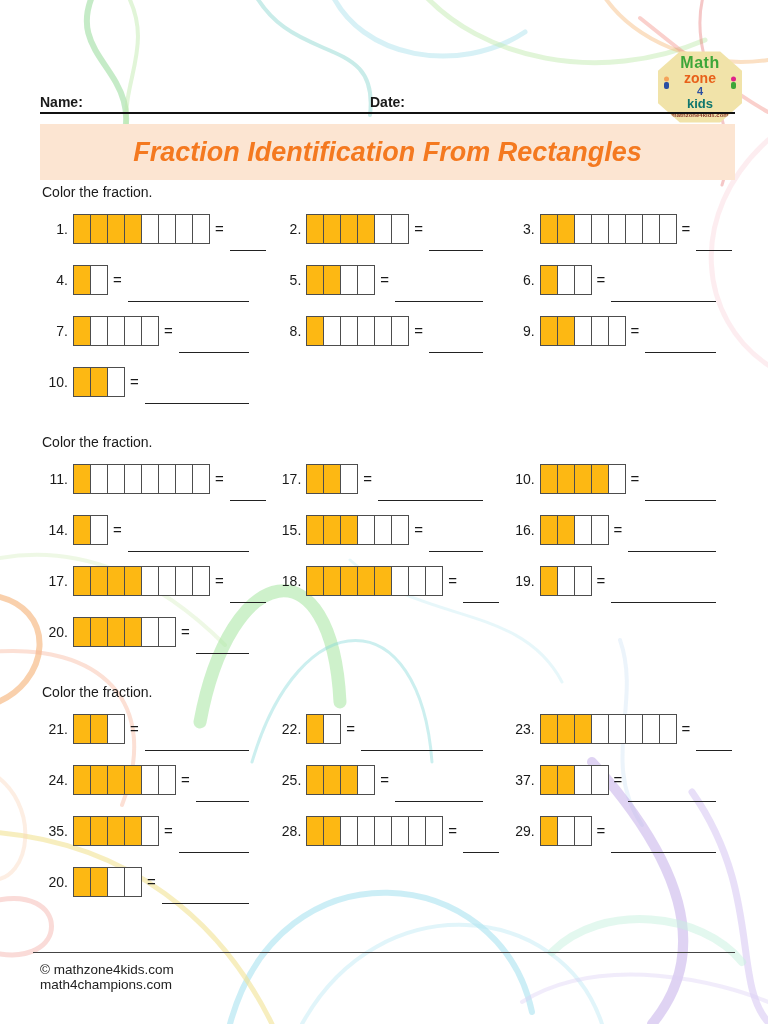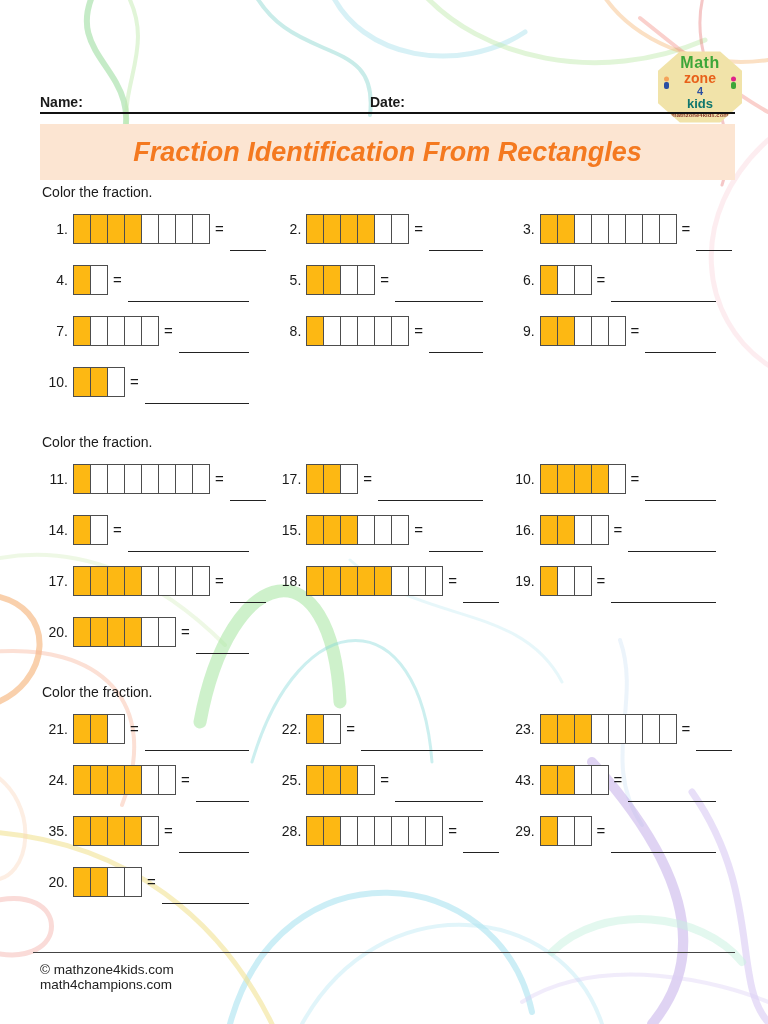--- a/index.html
+++ b/index.html
@@ -429,21 +429,21 @@
             <div class="frac-rect">
               <span class="cell shaded"></span>
               <span class="cell shaded"></span>
               <span class="cell shaded"></span>
               <span class="cell"></span>
             </div>
             <span class="eq">=</span>
             <span class="answer-blank"></span>
           </div>
           <div class="problem">
-            <span class="pnum">43.</span>
+            <span class="pnum">37.</span>
             <div class="frac-rect">
               <span class="cell shaded"></span>
               <span class="cell shaded"></span>
               <span class="cell"></span>
               <span class="cell"></span>
             </div>
             <span class="eq">=</span>
             <span class="answer-blank"></span>
           </div>
           <div class="problem">

